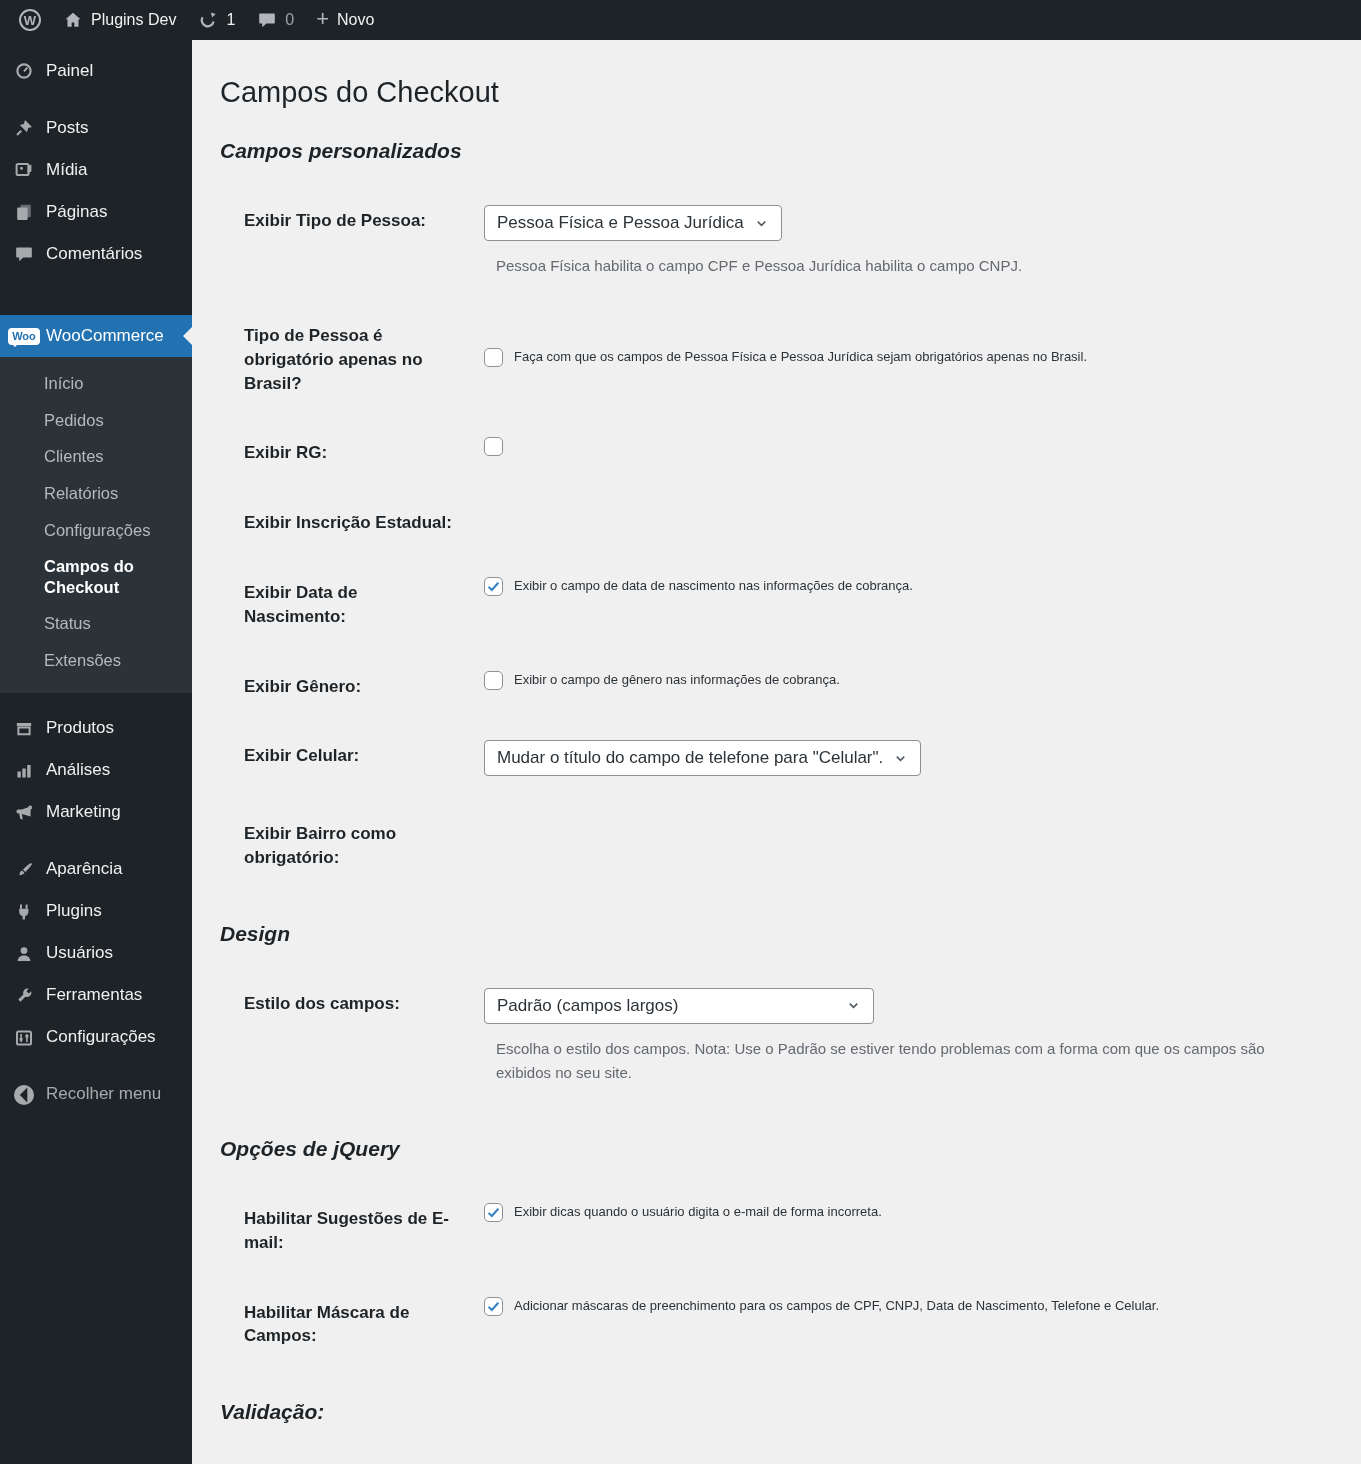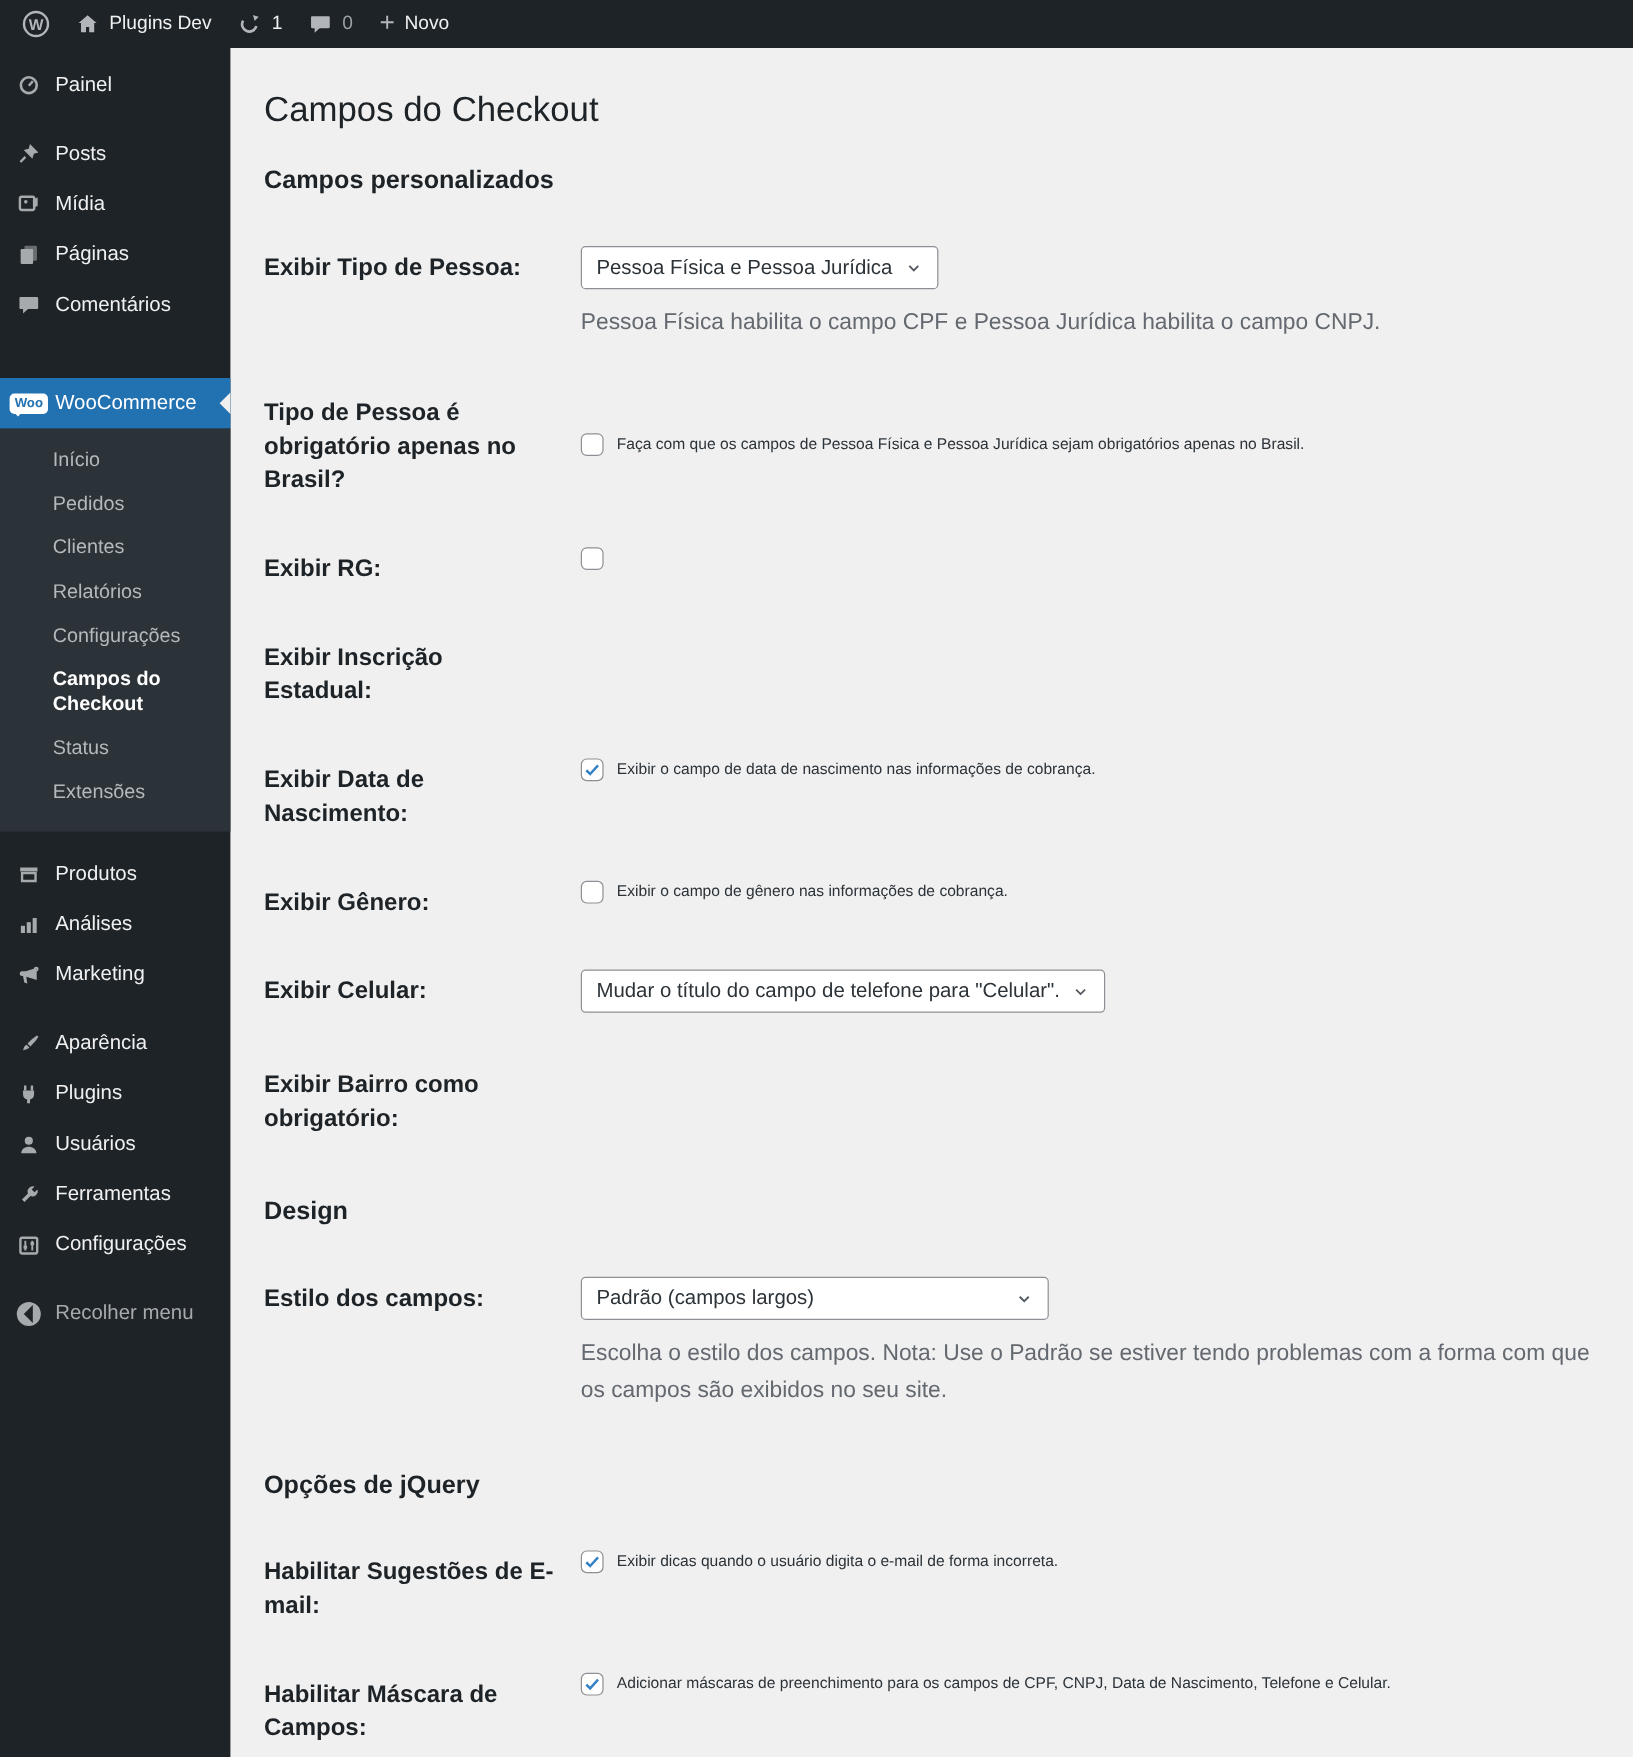--- a/index.html
+++ b/index.html
@@ -67,31 +67,31 @@
   .collapse-circle {
     width:20px; height:20px; border-radius:50%; background:#a7aaad;
     display:flex; align-items:center; justify-content:center;
   }
   .collapse-circle svg { width:12px; height:12px; color:#1d2327; }
   .menu-item.collapse { color:#a7aaad; }
 
   
   .content { flex:1; padding:28px 30px 60px 28px; }
   h1.page-title { font-size:29px; font-weight:400; margin:8px 0 0; color:#1d2327; }
-  h3.section-title { font-size:21px; font-weight:700; margin:52px 0 0; color:#1d2327; }
+  h3.section-title { font-size:21px; font-weight:700; margin:52px 0 0; color:#1d2327;font-style:italic; }
   h3.section-title.first { margin-top:30px; }
 
   .form-row {
     display:grid; grid-template-columns:264px 1fr;
     align-items:start; margin-top:42px;
   }
   .form-row.center { align-items:center; }
   .row-label {
-    font-size:20px; font-weight:700; color:#1d2327;
-    line-height:1.4; padding-right:22px; padding-top:4px;
+    font-size:17px; font-weight:700; color:#1d2327;
+    line-height:1.4; padding-right:22px; padding-top:4px;margin-left:24px;
   }
   .cb-label {
     display:flex; gap:11px;
     font-size:13px; color:#2c3338; cursor:pointer; line-height:1.4;
   }
   .wp-checkbox {
     width:19px; height:19px; flex:0 0 19px;
     border:1.5px solid #8c8f94; border-radius:5px; background:#fff;
     display:inline-flex; align-items:center; justify-content:center;
   }
@@ -101,21 +101,21 @@
   .wp-select {
     display:inline-flex; align-items:center; gap:10px;
     background:#fff; border:1px solid #8c8f94; border-radius:4px;
     min-height:36px; padding:2px 12px; font-size:17px; color:#2c3338; cursor:pointer;
     line-height:1.3;
   }
   .wp-select .chev { width:15px; height:15px; color:#50575e; flex:0 0 15px; }
   .wp-select.wide { width:390px; justify-content:space-between; }
 
   .description {
-    margin:13px 0 0; font-size:19px; color:#646970; line-height:1.6; max-width:1130px;
+    margin:13px 12px 0; font-size:15px; color:#646970; line-height:1.6; max-width:1130px;
   }
 </style>
 </head>
 <body>
 
 <div class="admin-bar">
   <div class="ab-item">
     <span class="wp-logo-circle">W</span>
   </div>
   <div class="ab-item">

